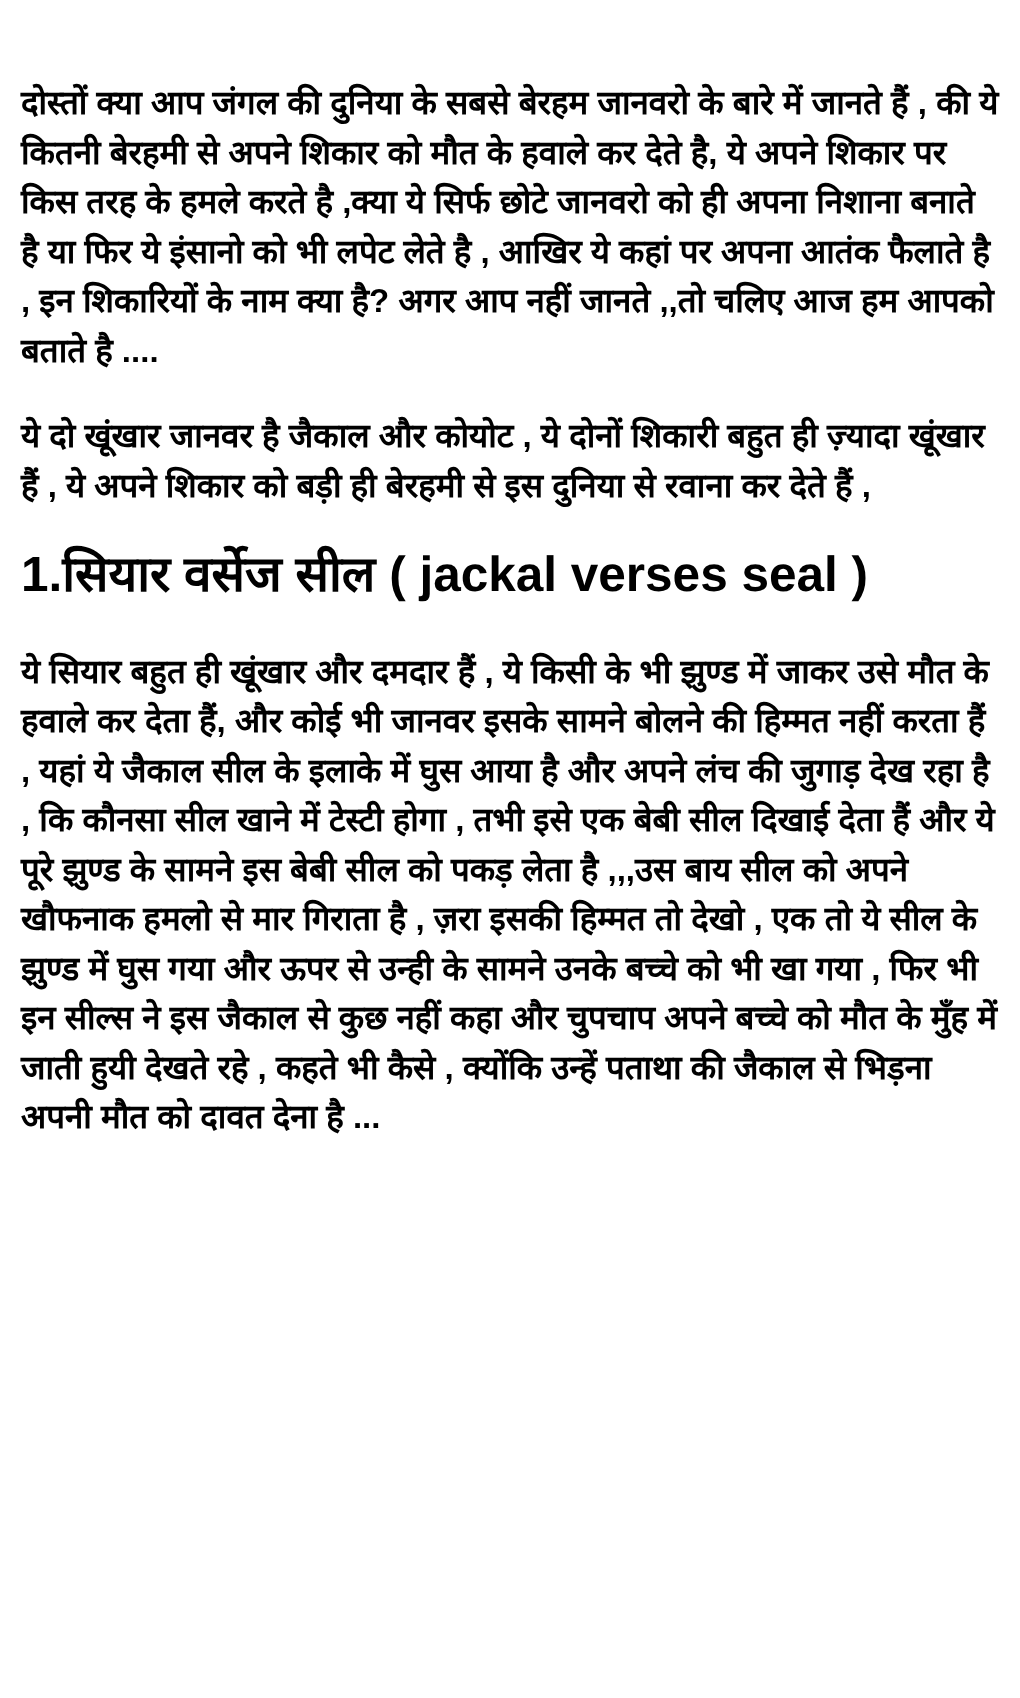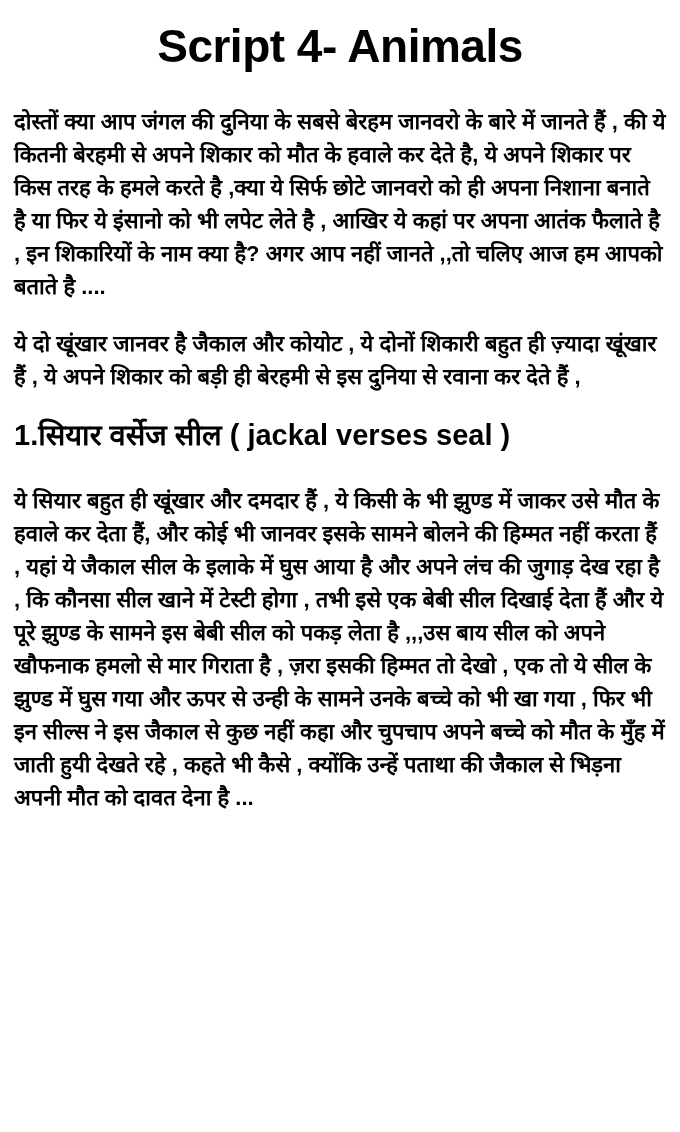--- a/index.html
+++ b/index.html
@@ -48,31 +48,30 @@
     font-weight: 700;
     color: #000000;
     text-align: left;
   }
   .doc-paragraph + .doc-paragraph {
     margin-top: 24px;
   }
   .doc-section-heading {
     margin: 26px 0 0 0;
     padding: 0;
-    font-size: 29px;
+    font-size: 33px;
     line-height: 33px;
     font-weight: 700;
     color: #000000;
   }
 </style>
 </head>
 <body>
 
 <div class="doc">
-  <h1 class="doc-title">Script 4- Animals</h1>
 
 
   <p class="doc-paragraph">दोस्तों क्या आप जंगल की दुनिया के सबसे बेरहम जानवरो के बारे में जानते हैं , की ये कितनी बेरहमी से अपने शिकार को मौत के हवाले कर देते है, ये अपने शिकार पर किस तरह के हमले करते है ,क्या ये सिर्फ छोटे जानवरो को ही अपना निशाना बनाते है या फिर ये इंसानो को भी लपेट लेते है , आखिर ये कहां पर अपना आतंक फैलाते है , इन शिकारियों के नाम क्या है? अगर आप नहीं जानते ,,तो चलिए आज हम आपको बताते है ....</p>
 
   <p class="doc-paragraph">ये दो खूंखार जानवर है जैकाल और कोयोट , ये दोनों शिकारी बहुत ही ज़्यादा खूंखार हैं , ये अपने शिकार को बड़ी ही बेरहमी से इस दुनिया से रवाना कर देते हैं ,</p>
 
   <h3 class="doc-section-heading">1.सियार वर्सेज सील ( jackal verses seal )</h3>
 
   <p class="doc-paragraph">ये सियार बहुत ही खूंखार और दमदार हैं , ये किसी के भी झुण्ड में जाकर उसे मौत के हवाले कर देता हैं, और कोई भी जानवर इसके सामने बोलने की हिम्मत नहीं करता हैं , यहां ये जैकाल सील के इलाके में घुस आया है और अपने लंच की जुगाड़ देख रहा है , कि कौनसा सील खाने में टेस्टी होगा , तभी इसे एक बेबी सील दिखाई देता हैं और ये पूरे झुण्ड के सामने इस बेबी सील को पकड़ लेता है ,,,उस बाय सील को अपने खौफनाक हमलो से मार गिराता है , ज़रा इसकी हिम्मत तो देखो , एक तो ये सील के झुण्ड में घुस गया और ऊपर से उन्ही के सामने उनके बच्चे को भी खा गया , फिर भी इन सील्स ने इस जैकाल से कुछ नहीं कहा और चुपचाप अपने बच्चे को मौत के मुँह में जाती हुयी देखते रहे , कहते भी कैसे , क्योंकि उन्हें पताथा की जैकाल से भिड़ना अपनी मौत को दावत देना है ...</p>
 </div>

